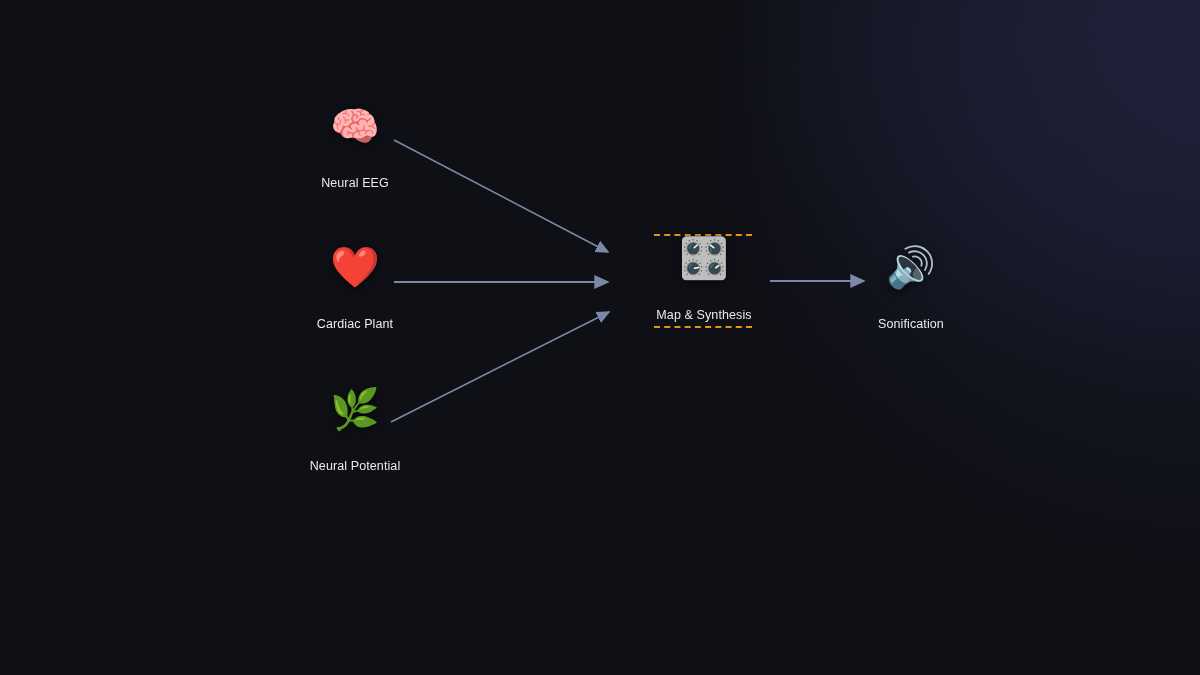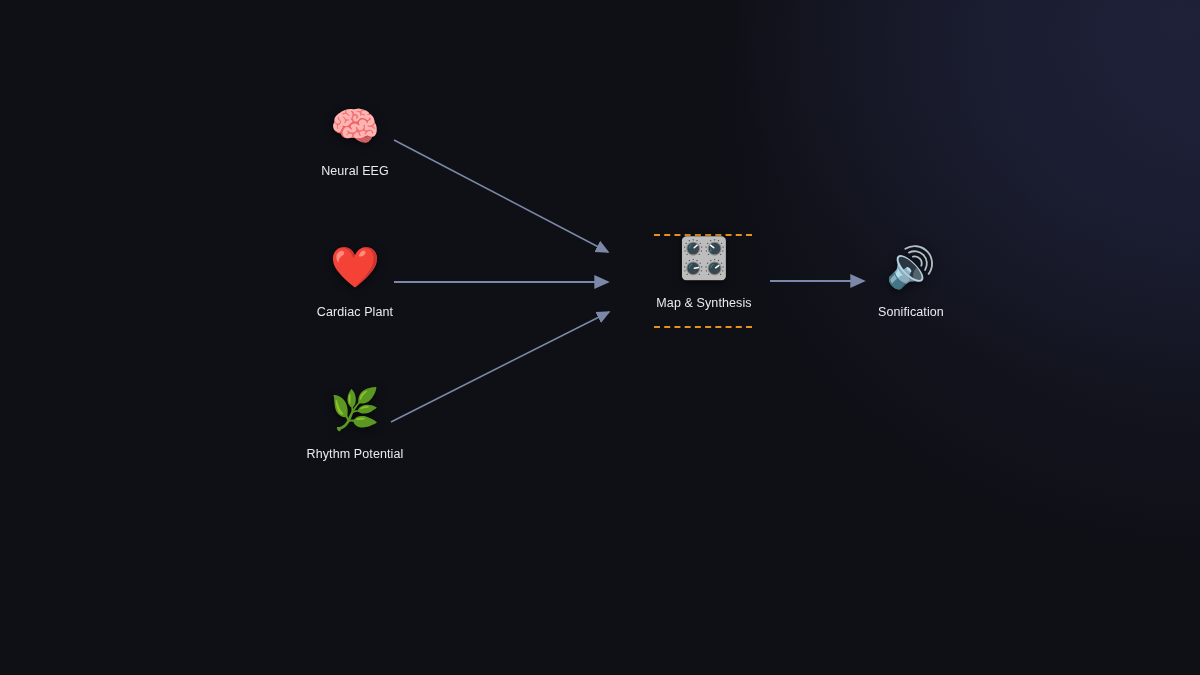--- a/index.html
+++ b/index.html
@@ -30,21 +30,21 @@
     transform:translateX(-100px);
   }
   .node .glyph {
     font-size:40px; line-height:46px;
     height:52px;
     display:flex; align-items:center; justify-content:center;
     filter:drop-shadow(0 2px 4px rgba(0,0,0,.6));
     user-select:none;
   }
   .node .label {
-    margin-top:12px;
+    margin-top:24px;
     font-size:12.5px;
     color:#e9eaf0;
     letter-spacing:.1px;
     white-space:nowrap;
     text-align:left;
   }
 
   
   #node-eeg    { left:355px; top:100px; }
   #node-heart  { left:355px; top:241px; }
@@ -102,21 +102,21 @@
     <div class="label">Neural EEG</div>
   </div>
 
   <div class="node" id="node-heart">
     <div class="glyph">❤️</div>
     <div class="label">Cardiac Plant</div>
   </div>
 
   <div class="node" id="node-plant">
     <div class="glyph">🌿</div>
-    <div class="label">Rhythm Potential</div>
+    <div class="label">Neural Potential</div>
   </div>
 
   <div class="node" id="node-map">
     <div class="glyph">🎛️</div>
     <div class="label">Map &amp; Synthesis</div>
   </div>
 
   <div class="node" id="node-sonif">
     <div class="glyph">🔊</div>
     <div class="label">Sonification</div>

